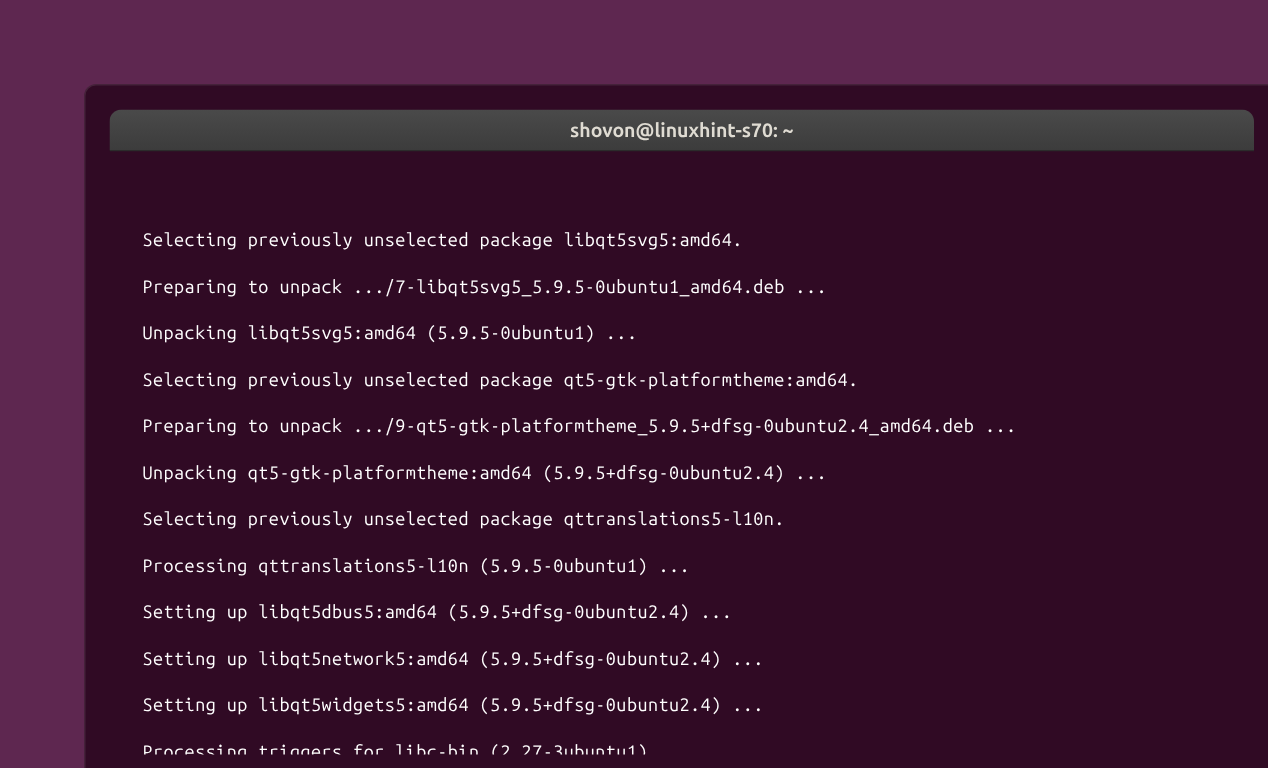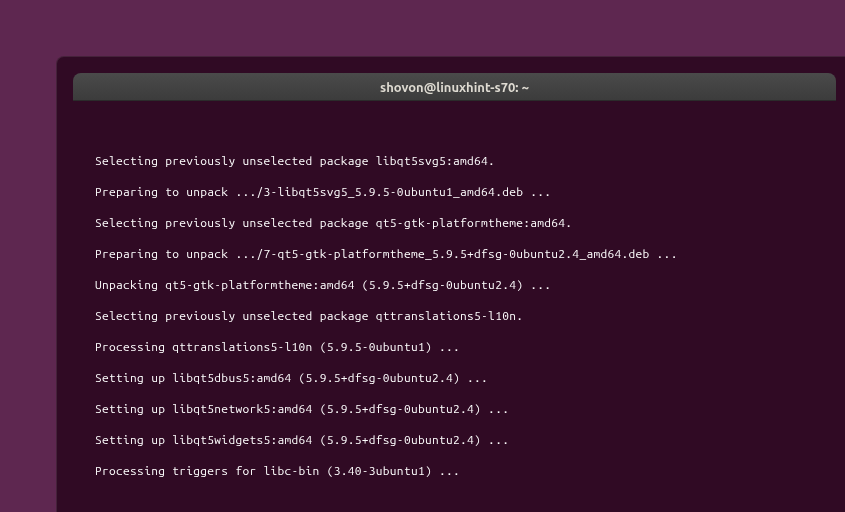--- a/index.html
+++ b/index.html
@@ -83,25 +83,26 @@
   </style>
 </head>
 <body>
 
 <div class="window">
   <div class="titlebar">
     <span class="titlebar-title">shovon@linuxhint-s70: ~</span>
   </div>
   <div class="terminal-content">
     <div class="terminal-line">Selecting previously unselected package libqt5svg5:amd64.</div>
-    <div class="terminal-line">Preparing to unpack .../3-libqt5svg5_5.9.5-0ubuntu1_amd64.deb ...</div>
+    <div class="terminal-line">Preparing to unpack .../7-libqt5svg5_5.9.5-0ubuntu1_amd64.deb ...</div>
+    <div class="terminal-line">Unpacking libqt5svg5:amd64 (5.9.5-0ubuntu1) ...</div>
     <div class="terminal-line">Selecting previously unselected package qt5-gtk-platformtheme:amd64.</div>
-    <div class="terminal-line">Preparing to unpack .../7-qt5-gtk-platformtheme_5.9.5+dfsg-0ubuntu2.4_amd64.deb ...</div>
+    <div class="terminal-line">Preparing to unpack .../9-qt5-gtk-platformtheme_5.9.5+dfsg-0ubuntu2.4_amd64.deb ...</div>
     <div class="terminal-line">Unpacking qt5-gtk-platformtheme:amd64 (5.9.5+dfsg-0ubuntu2.4) ...</div>
     <div class="terminal-line">Selecting previously unselected package qttranslations5-l10n.</div>
     <div class="terminal-line">Processing qttranslations5-l10n (5.9.5-0ubuntu1) ...</div>
     <div class="terminal-line">Setting up libqt5dbus5:amd64 (5.9.5+dfsg-0ubuntu2.4) ...</div>
     <div class="terminal-line">Setting up libqt5network5:amd64 (5.9.5+dfsg-0ubuntu2.4) ...</div>
     <div class="terminal-line">Setting up libqt5widgets5:amd64 (5.9.5+dfsg-0ubuntu2.4) ...</div>
-    <div class="terminal-line">Processing triggers for libc-bin (3.40-3ubuntu1) ...</div>
+    <div class="terminal-line">Processing triggers for libc-bin (2.27-3ubuntu1) ...</div>
     <div class="prompt-line"><span class="prompt-user">shovon@linuxhint-s70</span><span class="prompt-sep">:</span><span class="prompt-path">~</span><span class="prompt-sep">$</span><span class="cursor"></span></div>
   </div>
 </div>
 
 </body></html>

